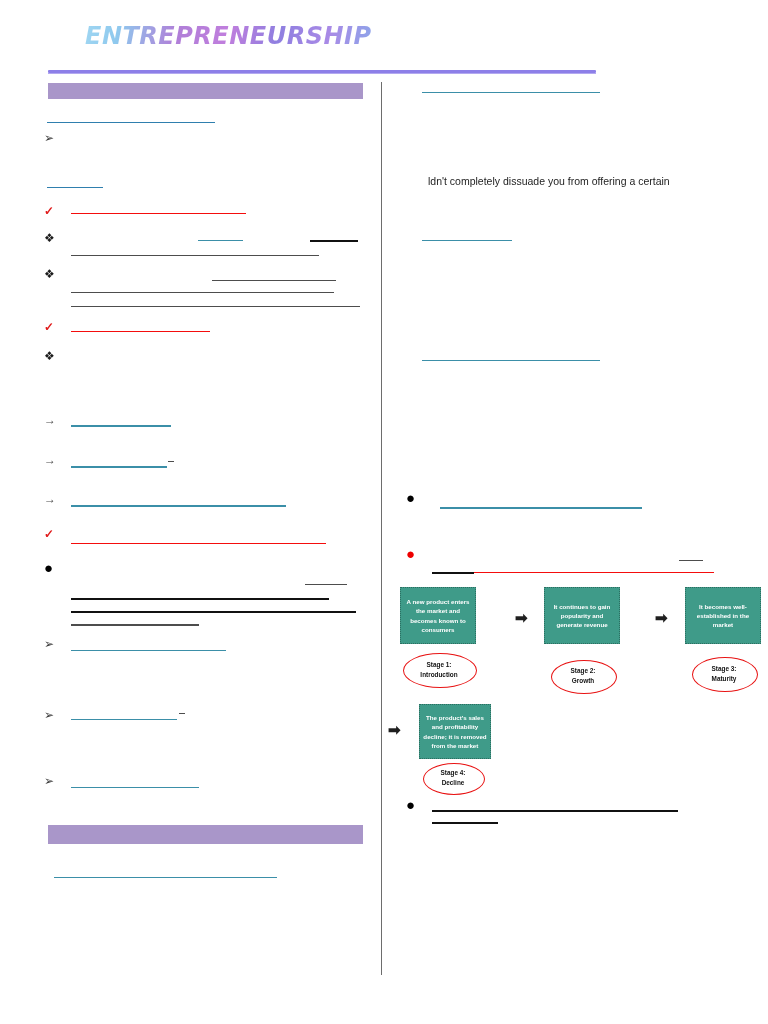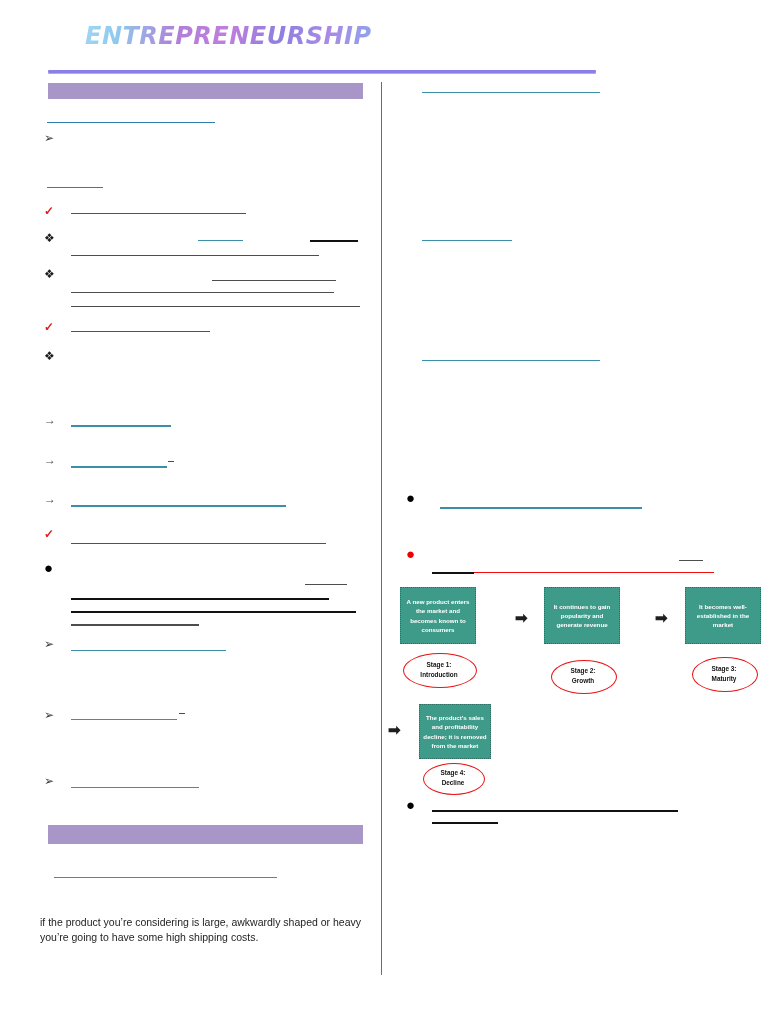--- a/index.html
+++ b/index.html
@@ -155,24 +155,24 @@
   <div class="ul teal" style="left:71px;top:719px;width:106px;"></div>
   <div class="ul gray" style="left:179px;top:713px;width:6px;"></div>
 
   <div class="bullet arrowhead" style="left:44px;top:775px;">➢</div>
   <div class="ul teal" style="left:71px;top:787px;width:128px;"></div>
 
   <div class="purplebar" style="left:48px;top:825px;width:315px;height:19px;"></div>
 
   <div class="ul teal" style="left:54px;top:877px;width:223px;"></div>
 
-  <div class="bodytext" style="left:40px;top:915px;width:328px;">if the product you’re considering is large, awkwardly shaped or heavy you’re going to have some high shipping costs.</div>
 
   <div class="ul teal" style="left:422px;top:92px;width:178px;"></div>
 
+  <div class="bodytext" style="left:428px;top:174px;width:330px;">ldn't completely dissuade you from offering a certain</div>
 
   <div class="ul teal" style="left:422px;top:240px;width:90px;"></div>
 
   <div class="ul teal" style="left:422px;top:360px;width:178px;"></div>
 
   <div class="bullet dot" style="left:406px;top:490px;">●</div>
   <div class="ul teal thick" style="left:440px;top:507px;width:202px;"></div>
 
   <div class="bullet dot-red" style="left:406px;top:546px;">●</div>
   <div class="ul gray" style="left:679px;top:560px;width:24px;"></div>

